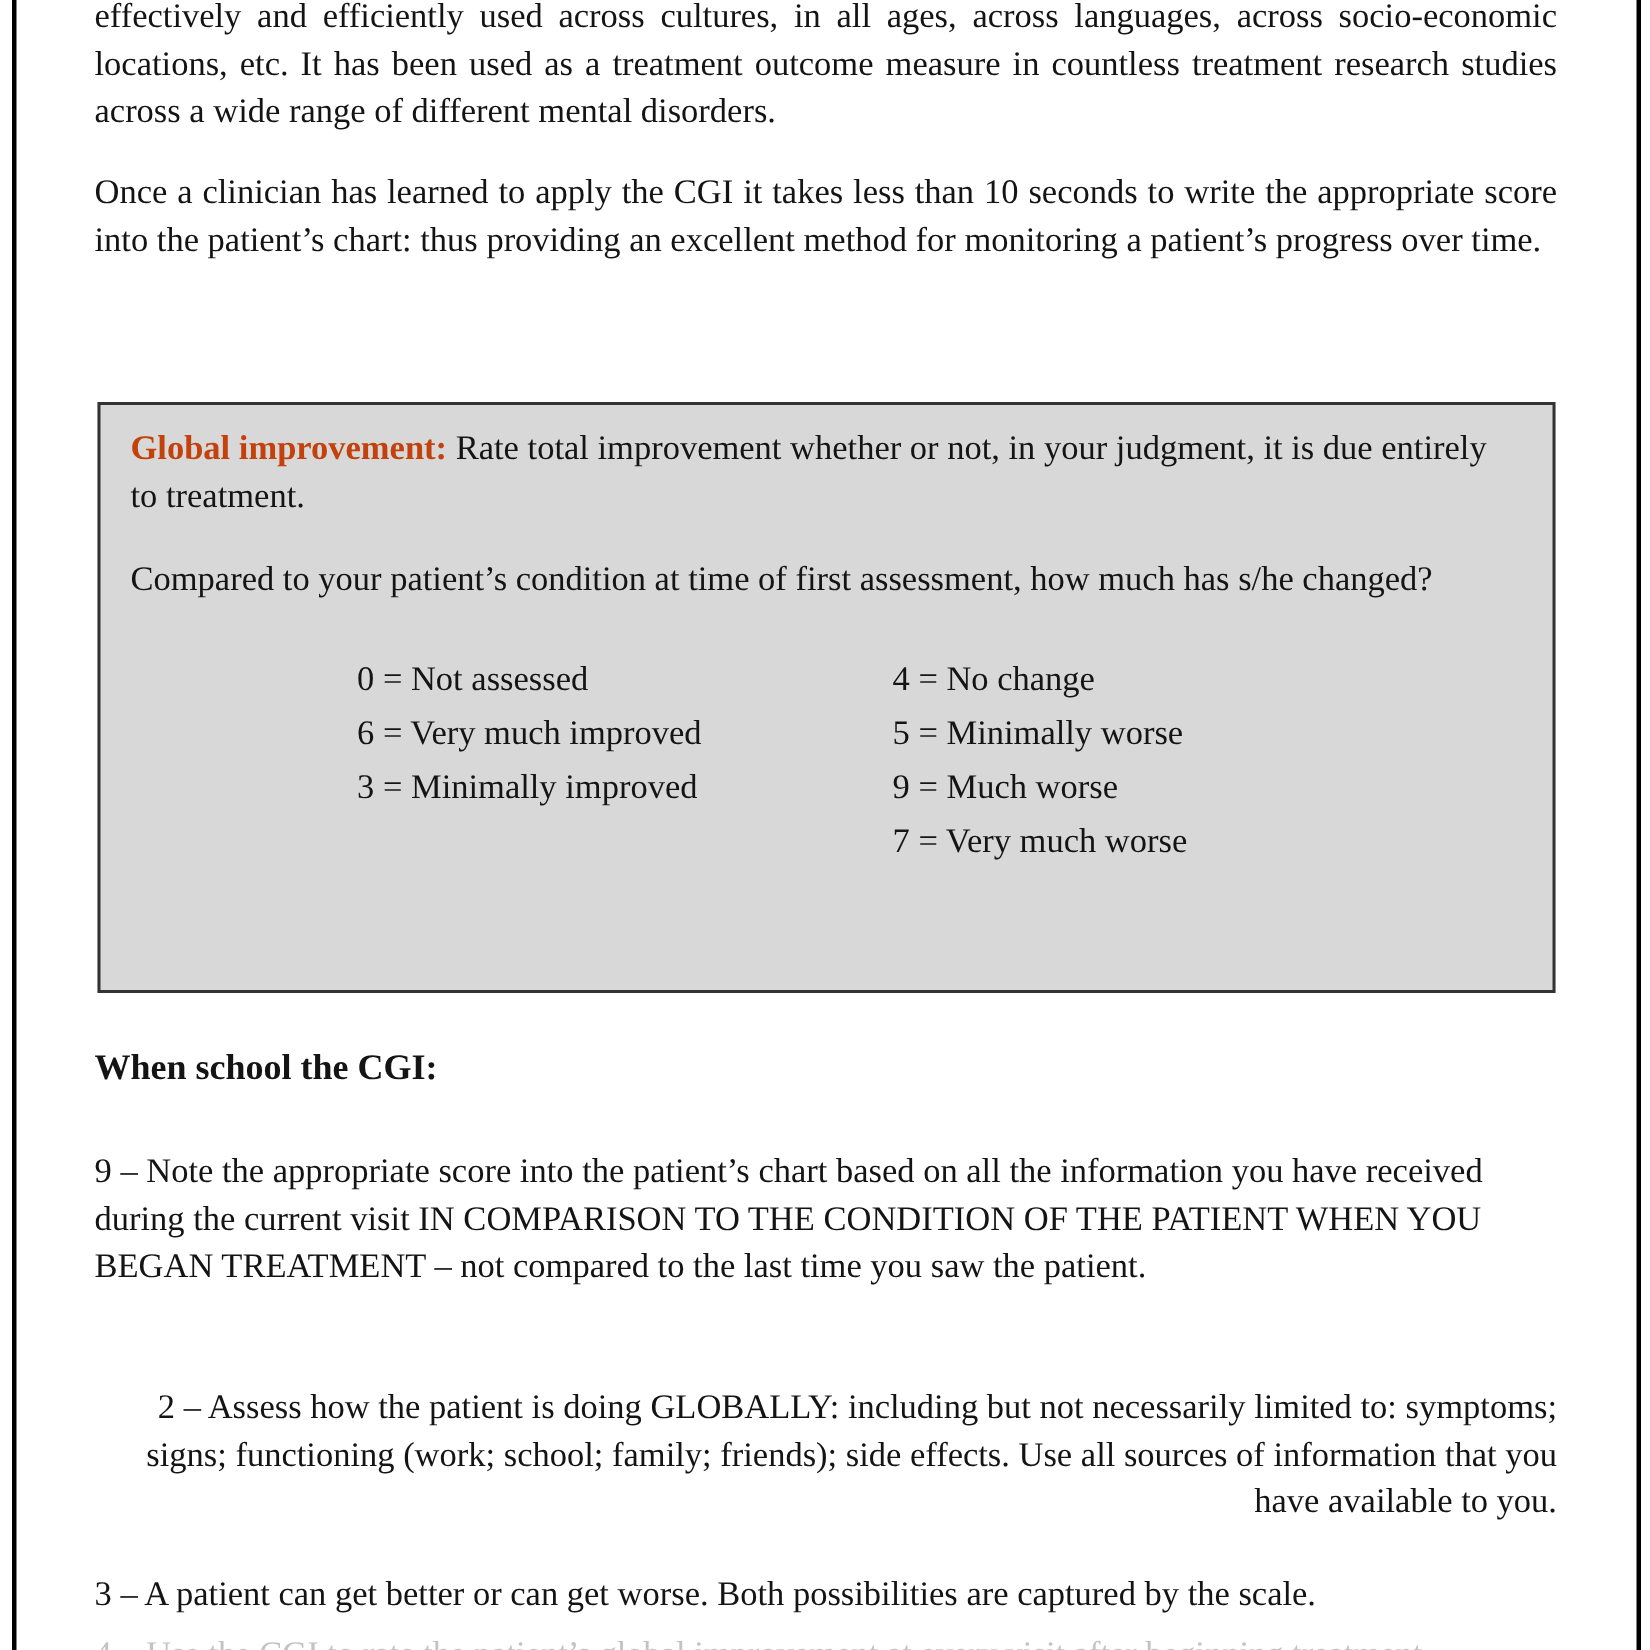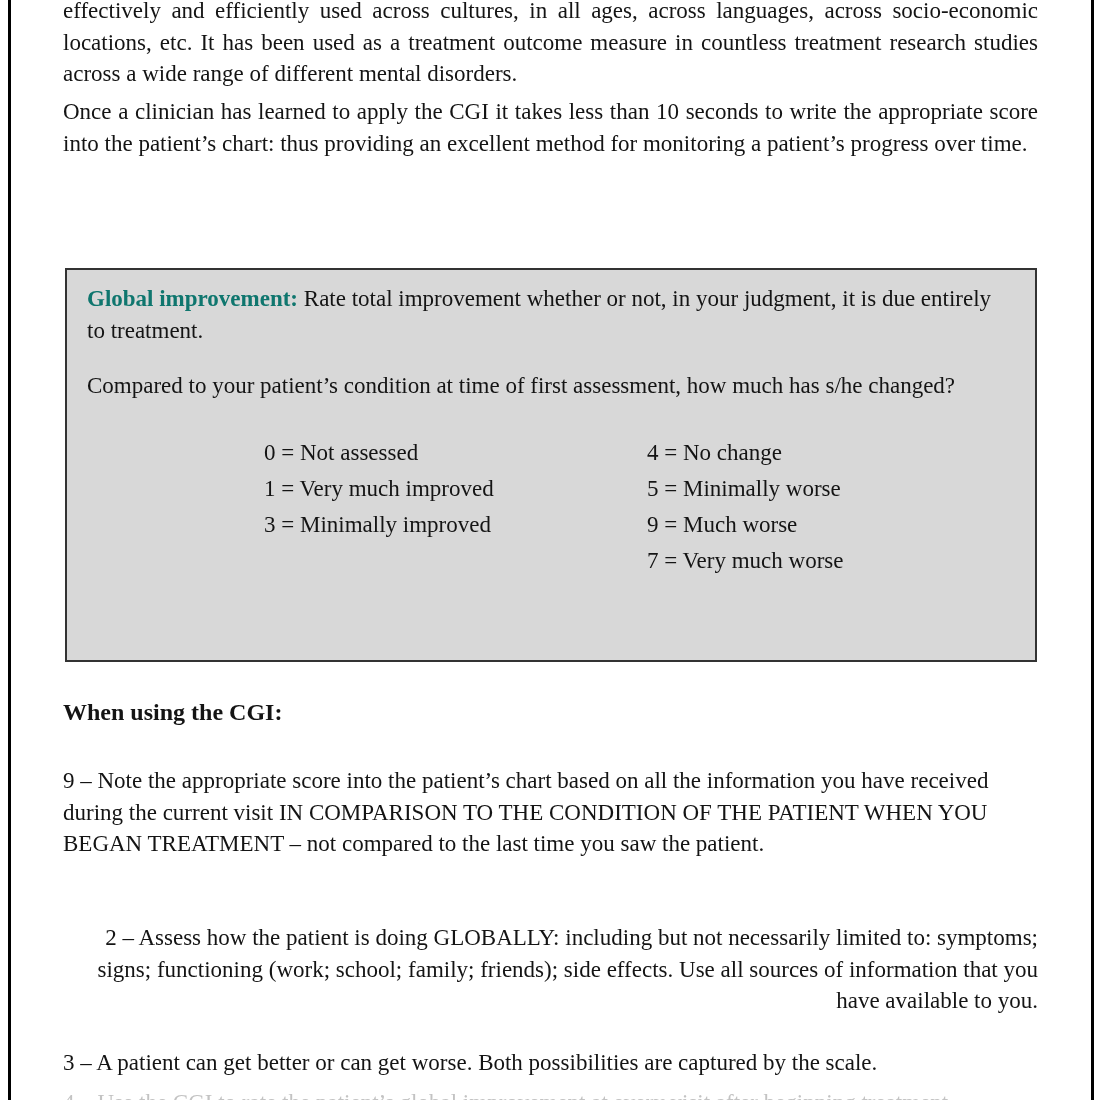--- a/index.html
+++ b/index.html
@@ -25,46 +25,46 @@
   }
   .vborder.left  { left: 8px; }
   .vborder.right { left: 1091px; }
 
   p { margin: 0; font-size: 23px; line-height: 31.5px; }
 
   .abs { position: absolute; left: 63px; width: 975px; }
   .justify { text-align: justify; }
 
   .intro-para  { top: -5px; }
-  .timing-para { top: 96px; }
+  .timing-para { top: 112px; }
 
   .gray-box {
     position: absolute;
     left: 65px;
     top: 268px;
     width: 972px;
     height: 394px;
     box-sizing: border-box;
     background: #d8d8d8;
     border: 2px solid #333333;
     padding: 8px 26px 0 20px;
   }
   .box-lead { margin-top: 5px; }
   .green-bold {
-    color: #0f766e;
+    color: #c2410c;
     font-weight: bold;
   }
   .box-question { margin-top: 24px; }
 
   .scale {
     margin-top: 33px;
     margin-left: 151px;
     display: flex;
   }
-  .scale-col { display: flex; flex-direction: column; margin-left: 26px; }
+  .scale-col { display: flex; flex-direction: column; }
   .scale-col.left-col { width: 357px; }
   .scale-item { font-size: 23px; line-height: 36px; white-space: nowrap; }
 
   .usage-heading {
     top: 697px;
     font-weight: bold;
     font-size: 24px;
   }
   .usage-point-1 { top: 765px; }
   .usage-point-2 { top: 922px; text-align: right; }
@@ -93,33 +93,33 @@
   <p class="abs justify timing-para">Once a clinician has learned to apply the CGI it takes less than 10 seconds to write the appropriate score into the patient’s chart: thus providing an excellent method for monitoring a patient’s progress over time.</p>
 
   <div class="gray-box">
     <p class="box-lead"><span class="green-bold">Global improvement:</span><span> Rate total improvement whether or not, in your judgment, it is due entirely to treatment.</span></p>
 
     <p class="box-question">Compared to your patient’s condition at time of first assessment, how much has s/he changed?</p>
 
     <div class="scale">
       <div class="scale-col left-col">
         <div class="scale-item">0 = Not assessed</div>
-        <div class="scale-item">1 = Very much improved</div>
+        <div class="scale-item">6 = Very much improved</div>
         <div class="scale-item">3 = Minimally improved</div>
       </div>
       <div class="scale-col">
         <div class="scale-item">4 = No change</div>
         <div class="scale-item">5 = Minimally worse</div>
         <div class="scale-item">9 = Much worse</div>
         <div class="scale-item">7 = Very much worse</div>
       </div>
     </div>
   </div>
 
-  <p class="abs usage-heading">When using the CGI:</p>
+  <p class="abs usage-heading">When school the CGI:</p>
 
   <p class="abs usage-point-1">9 – Note the appropriate score into the patient’s chart based on all the information you have received during the current visit IN COMPARISON TO THE CONDITION OF THE PATIENT WHEN YOU BEGAN TREATMENT – not compared to the last time you saw the patient.</p>
 
   <p class="abs usage-point-2">2 – Assess how the patient is doing GLOBALLY: including but not necessarily limited to: symptoms; signs; functioning (work; school; family; friends); side effects.  Use all sources of information that you have available to you.</p>
 
   <p class="abs usage-point-3">3 – A patient can get better or can get worse.  Both possibilities are captured by the scale.</p>
 
   <div class="clipped-line">
     <p>4 – Use the CGI to rate the patient’s global improvement at every visit after beginning treatment.</p>
   </div>

